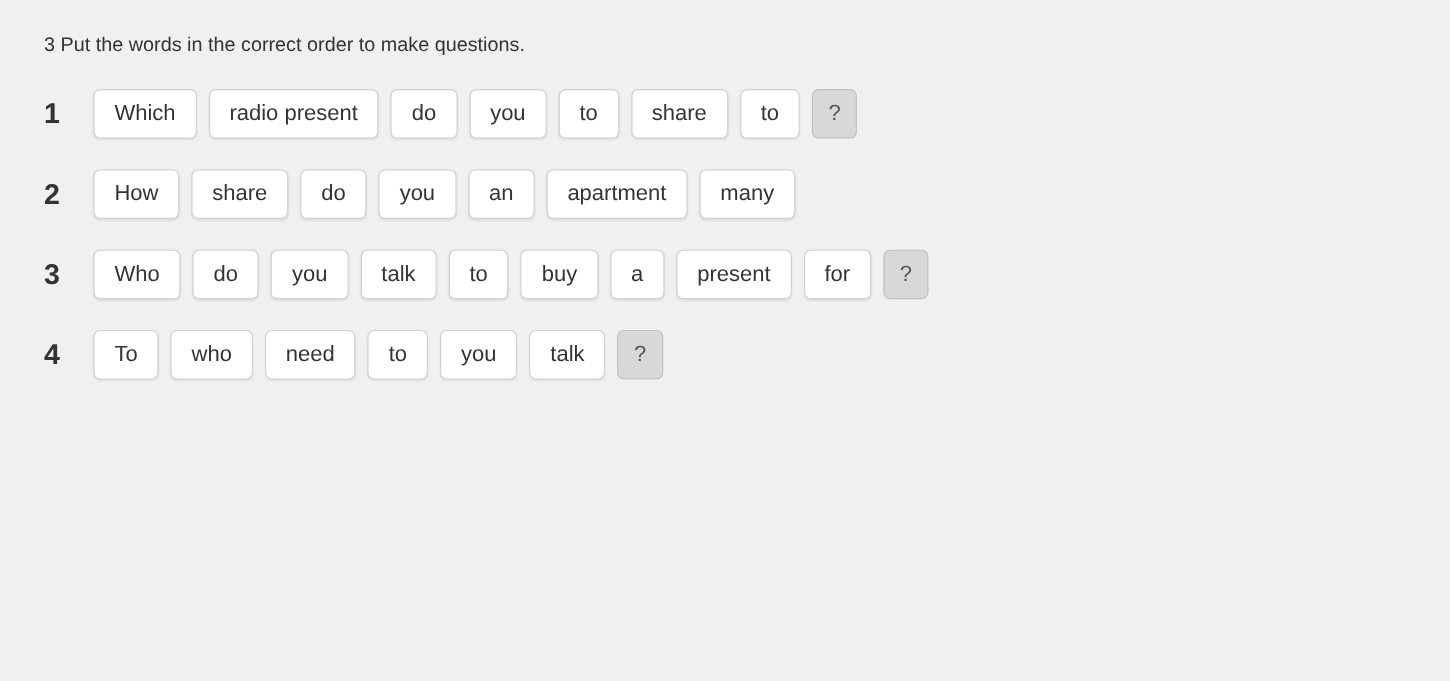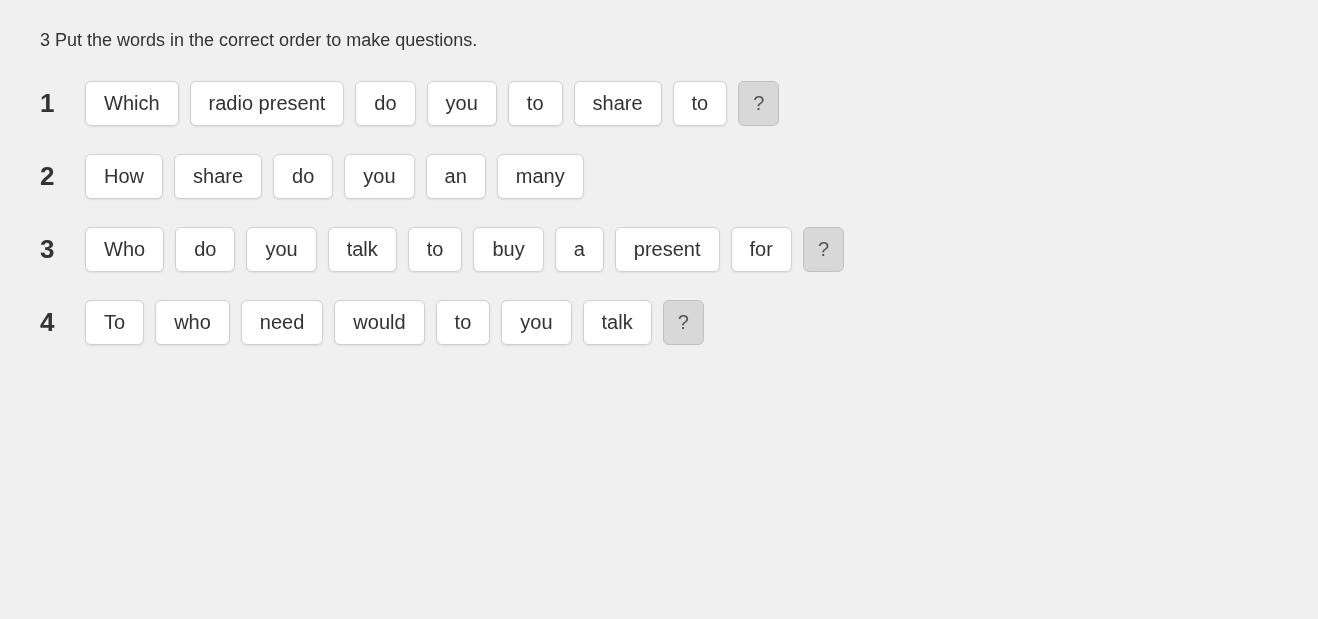--- a/index.html
+++ b/index.html
@@ -88,20 +88,21 @@
       </div>
     </div>
     <div class="exercise-row">
       <span class="row-number">2</span>
       <div class="words-container">
         <span class="word-tile clickable">How</span>
         <span class="word-tile clickable">share</span>
         <span class="word-tile clickable">do</span>
         <span class="word-tile clickable">you</span>
         <span class="word-tile clickable">an</span>
+        <span class="word-tile clickable">apartment</span>
         <span class="word-tile clickable">many</span>
       </div>
     </div>
     <div class="exercise-row">
       <span class="row-number">3</span>
       <div class="words-container">
         <span class="word-tile clickable">Who</span>
         <span class="word-tile clickable">do</span>
         <span class="word-tile clickable">you</span>
         <span class="word-tile clickable">talk</span>
@@ -112,20 +113,19 @@
         <span class="word-tile clickable">for</span>
         <span class="question-mark">?</span>
       </div>
     </div>
     <div class="exercise-row">
       <span class="row-number">4</span>
       <div class="words-container">
         <span class="word-tile clickable">To</span>
         <span class="word-tile clickable">who</span>
         <span class="word-tile clickable">need</span>
-        <span class="word-tile clickable">would</span>
         <span class="word-tile clickable">to</span>
         <span class="word-tile clickable">you</span>
         <span class="word-tile clickable">talk</span>
         <span class="question-mark">?</span>
       </div>
     </div>
   </div>
 
 </body></html>

